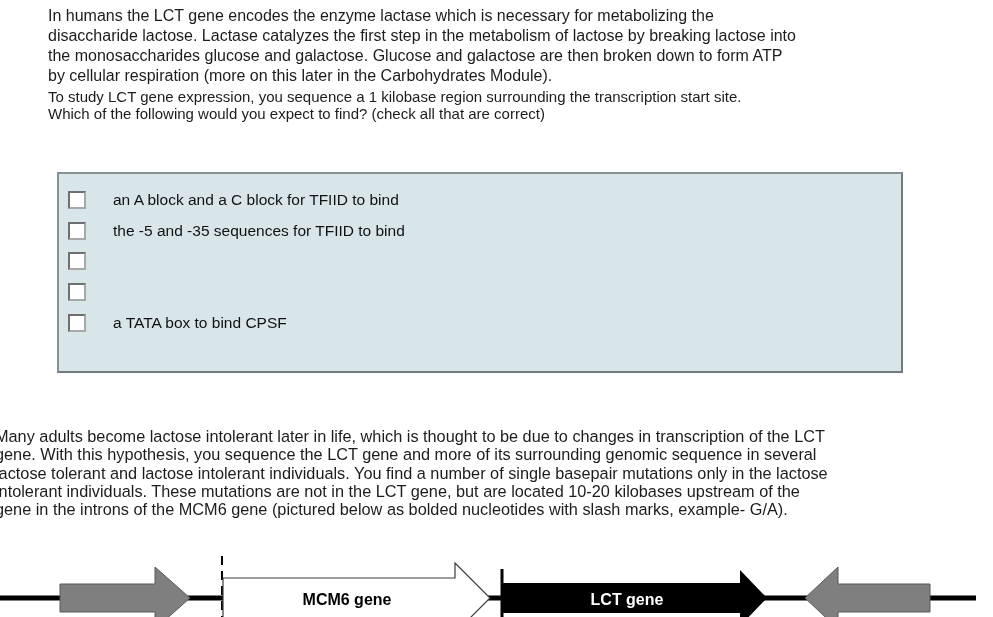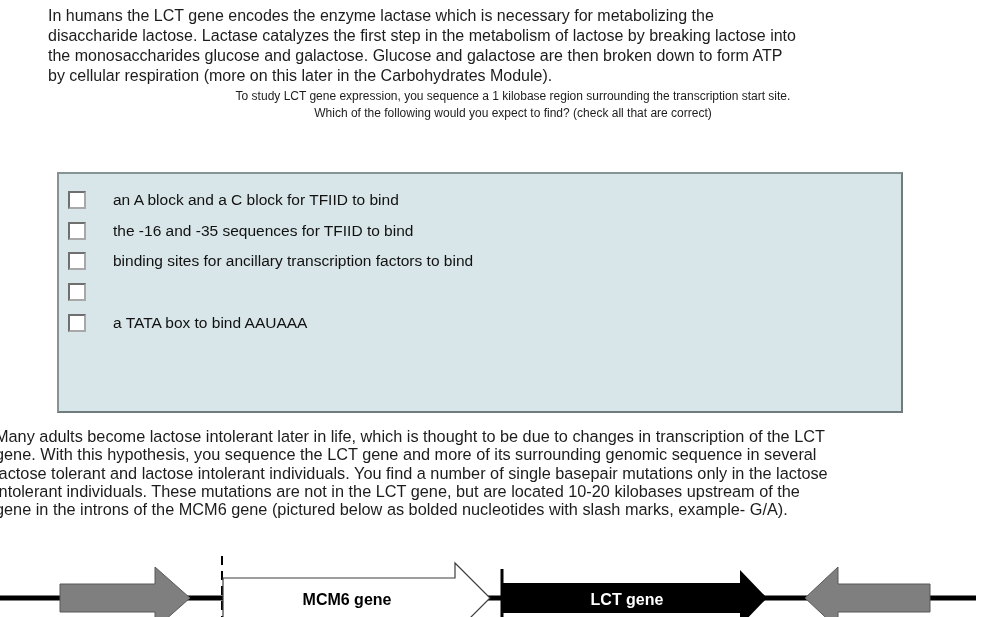--- a/index.html
+++ b/index.html
@@ -18,26 +18,26 @@
     color: #1c1c1c;
   }
   #intro-paragraph {
     left: 48px; top: 6px;
     width: 930px;
     font-size: 16px; line-height: 20px;
   }
   #question-text {
     left: 48px; top: 88px;
     width: 930px;
-    font-size: 12px; line-height: 17.3px; text-align: center;
+    font-size: 15px; line-height: 17.3px;
   }
   #options-panel {
     position: absolute;
     left: 57px; top: 172px;
-    width: 846px; height: 241px;
+    width: 846px; height: 201px;
     background: #d9e6e9;
     border: 2px solid #869395;
     border-bottom-color: #6f7b7d;
     border-right-color: #6f7b7d;
     padding-top: 11px;
   }
   .option-row {
     display: flex;
     align-items: center;
     height: 30.6px;
@@ -85,32 +85,31 @@
 <div id="question-text" class="para">To study LCT gene expression, you sequence a 1 kilobase region surrounding the transcription start site.
 Which of the following would you expect to find? (check all that are correct)</div>
 
 <div id="options-panel">
   <div class="option-row">
     <span class="checkbox" role="checkbox" aria-checked="false"></span>
     <span class="option-label">an A block and a C block for TFIID to bind</span>
   </div>
   <div class="option-row">
     <span class="checkbox" role="checkbox" aria-checked="false"></span>
-    <span class="option-label">the -16 and -35 sequences for TFIID to bind</span>
-  </div>
-  <div class="option-row">
-    <span class="checkbox" role="checkbox" aria-checked="false"></span>
-    <span class="option-label">binding sites for ancillary transcription factors to bind</span>
+    <span class="option-label">the -5 and -35 sequences for TFIID to bind</span>
   </div>
   <div class="option-row">
     <span class="checkbox" role="checkbox" aria-checked="false"></span>
   </div>
   <div class="option-row">
     <span class="checkbox" role="checkbox" aria-checked="false"></span>
-    <span class="option-label">a TATA box to bind AAUAAA</span>
+  </div>
+  <div class="option-row">
+    <span class="checkbox" role="checkbox" aria-checked="false"></span>
+    <span class="option-label">a TATA box to bind CPSF</span>
   </div>
 </div>
 
 <div id="second-paragraph" class="para">Many adults become lactose intolerant later in life, which is thought to be due to changes in transcription of the LCT
 gene. With this hypothesis, you sequence the LCT gene and more of its surrounding genomic sequence in several
 lactose tolerant and lactose intolerant individuals. You find a number of single basepair mutations only in the lactose
 intolerant individuals. These mutations are not in the LCT gene, but are located 10-20 kilobases upstream of the
 gene in the introns of the MCM6 gene (pictured below as bolded nucleotides with slash marks, example- G/A).</div>
 
 <svg id="gene-diagram" viewBox="0 0 993 72" xmlns="http://www.w3.org/2000/svg">

